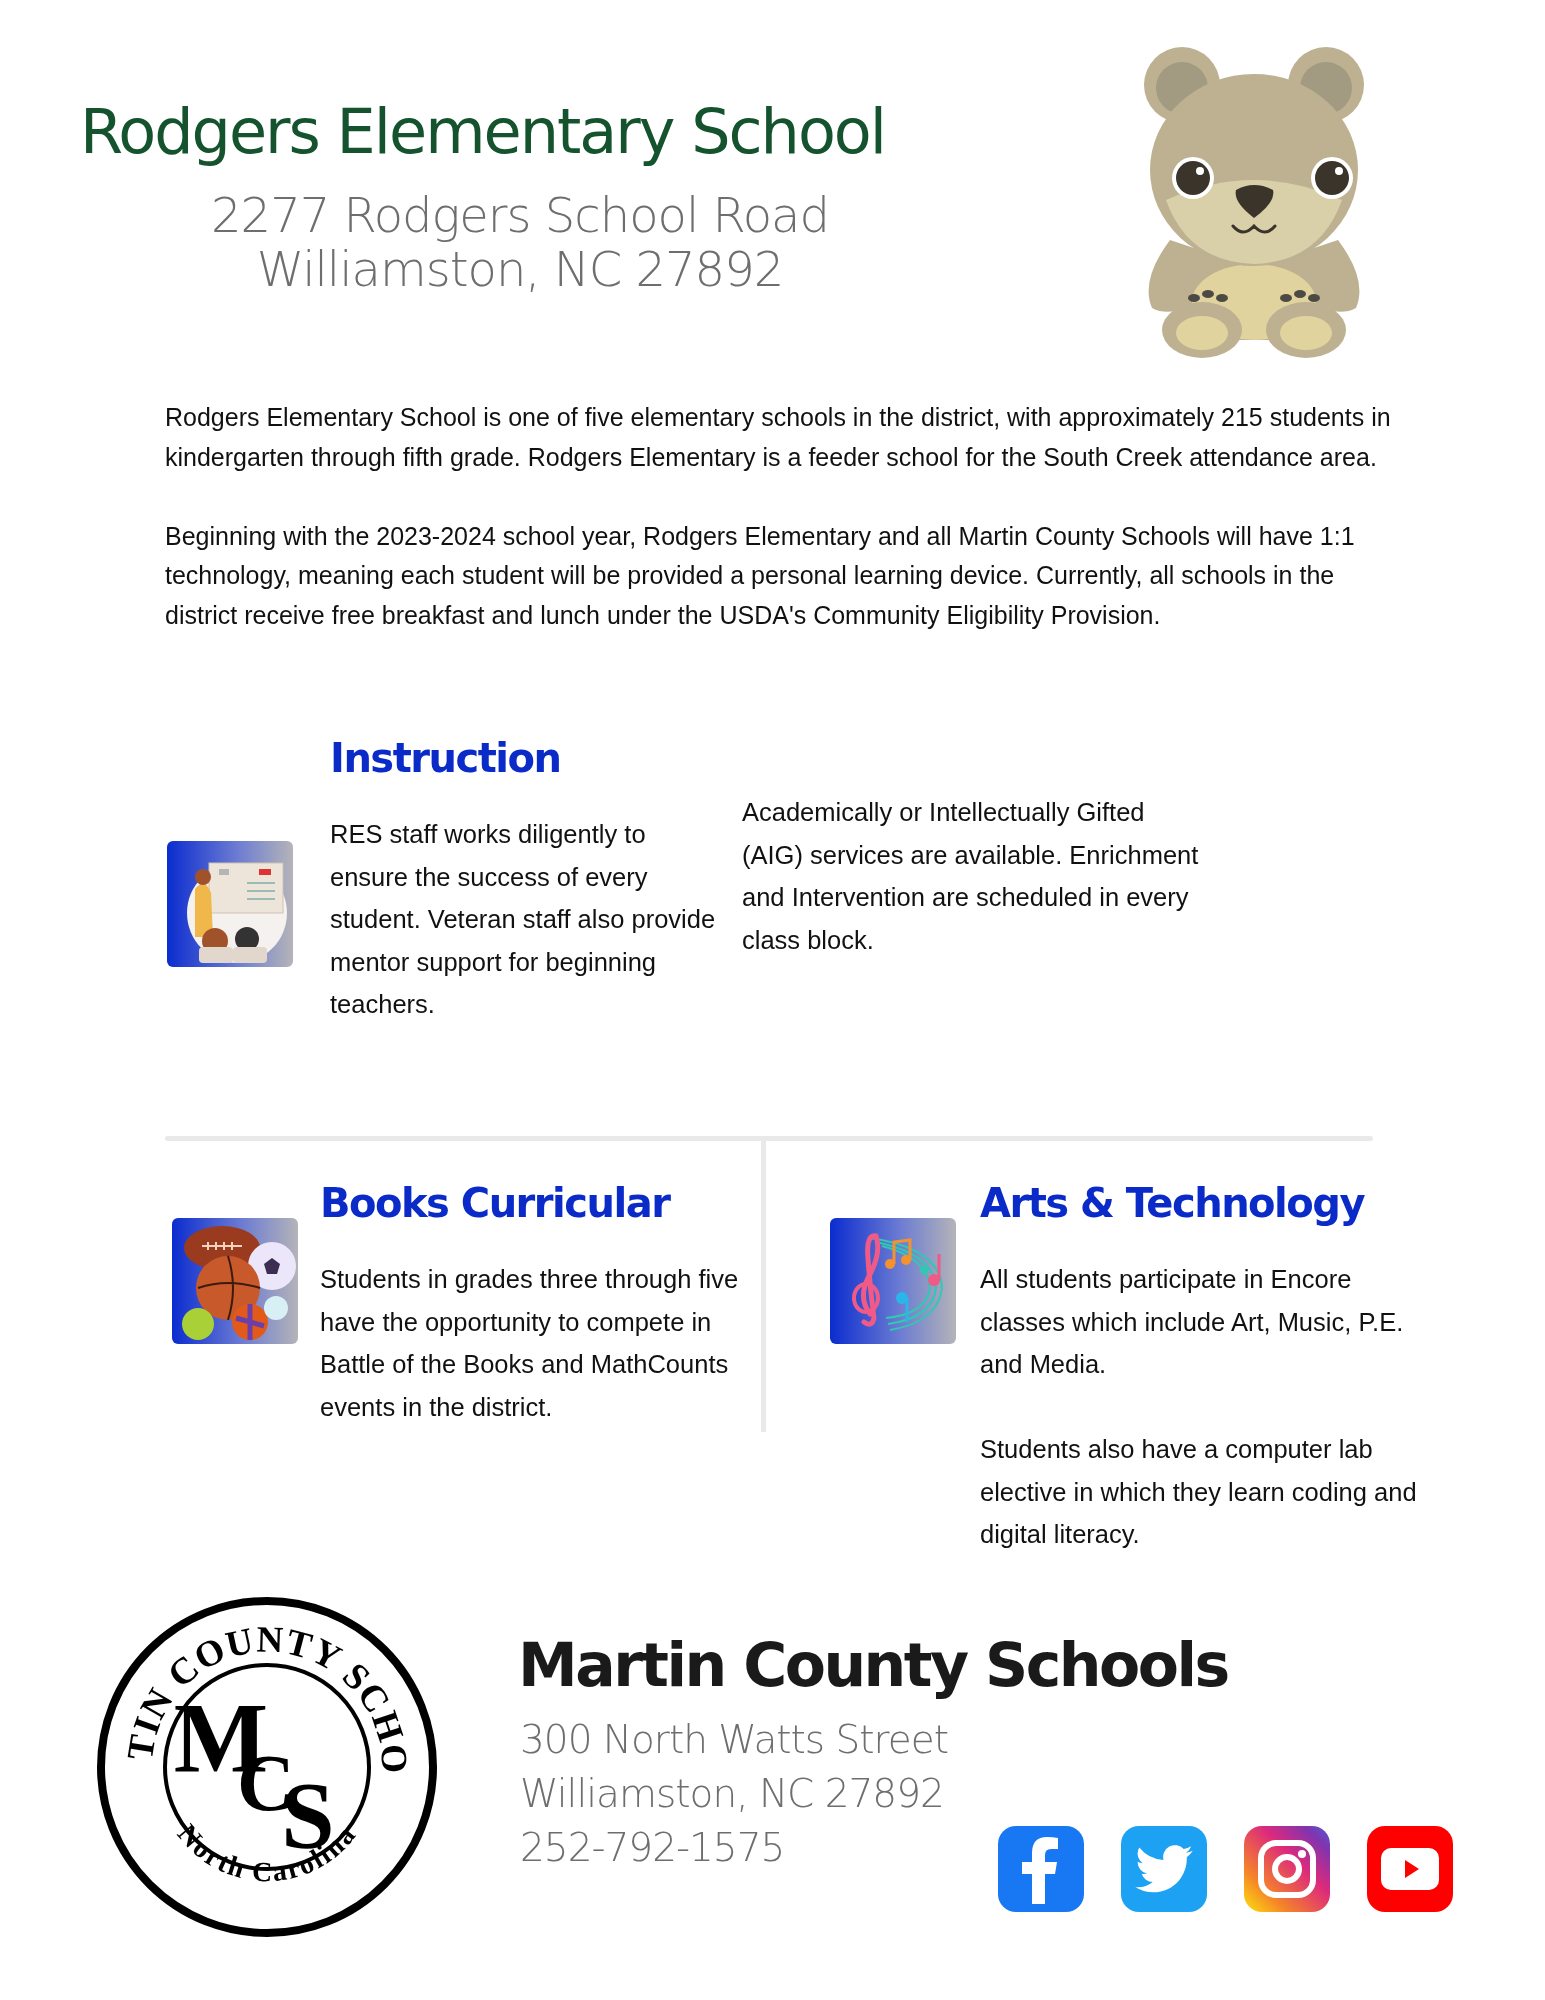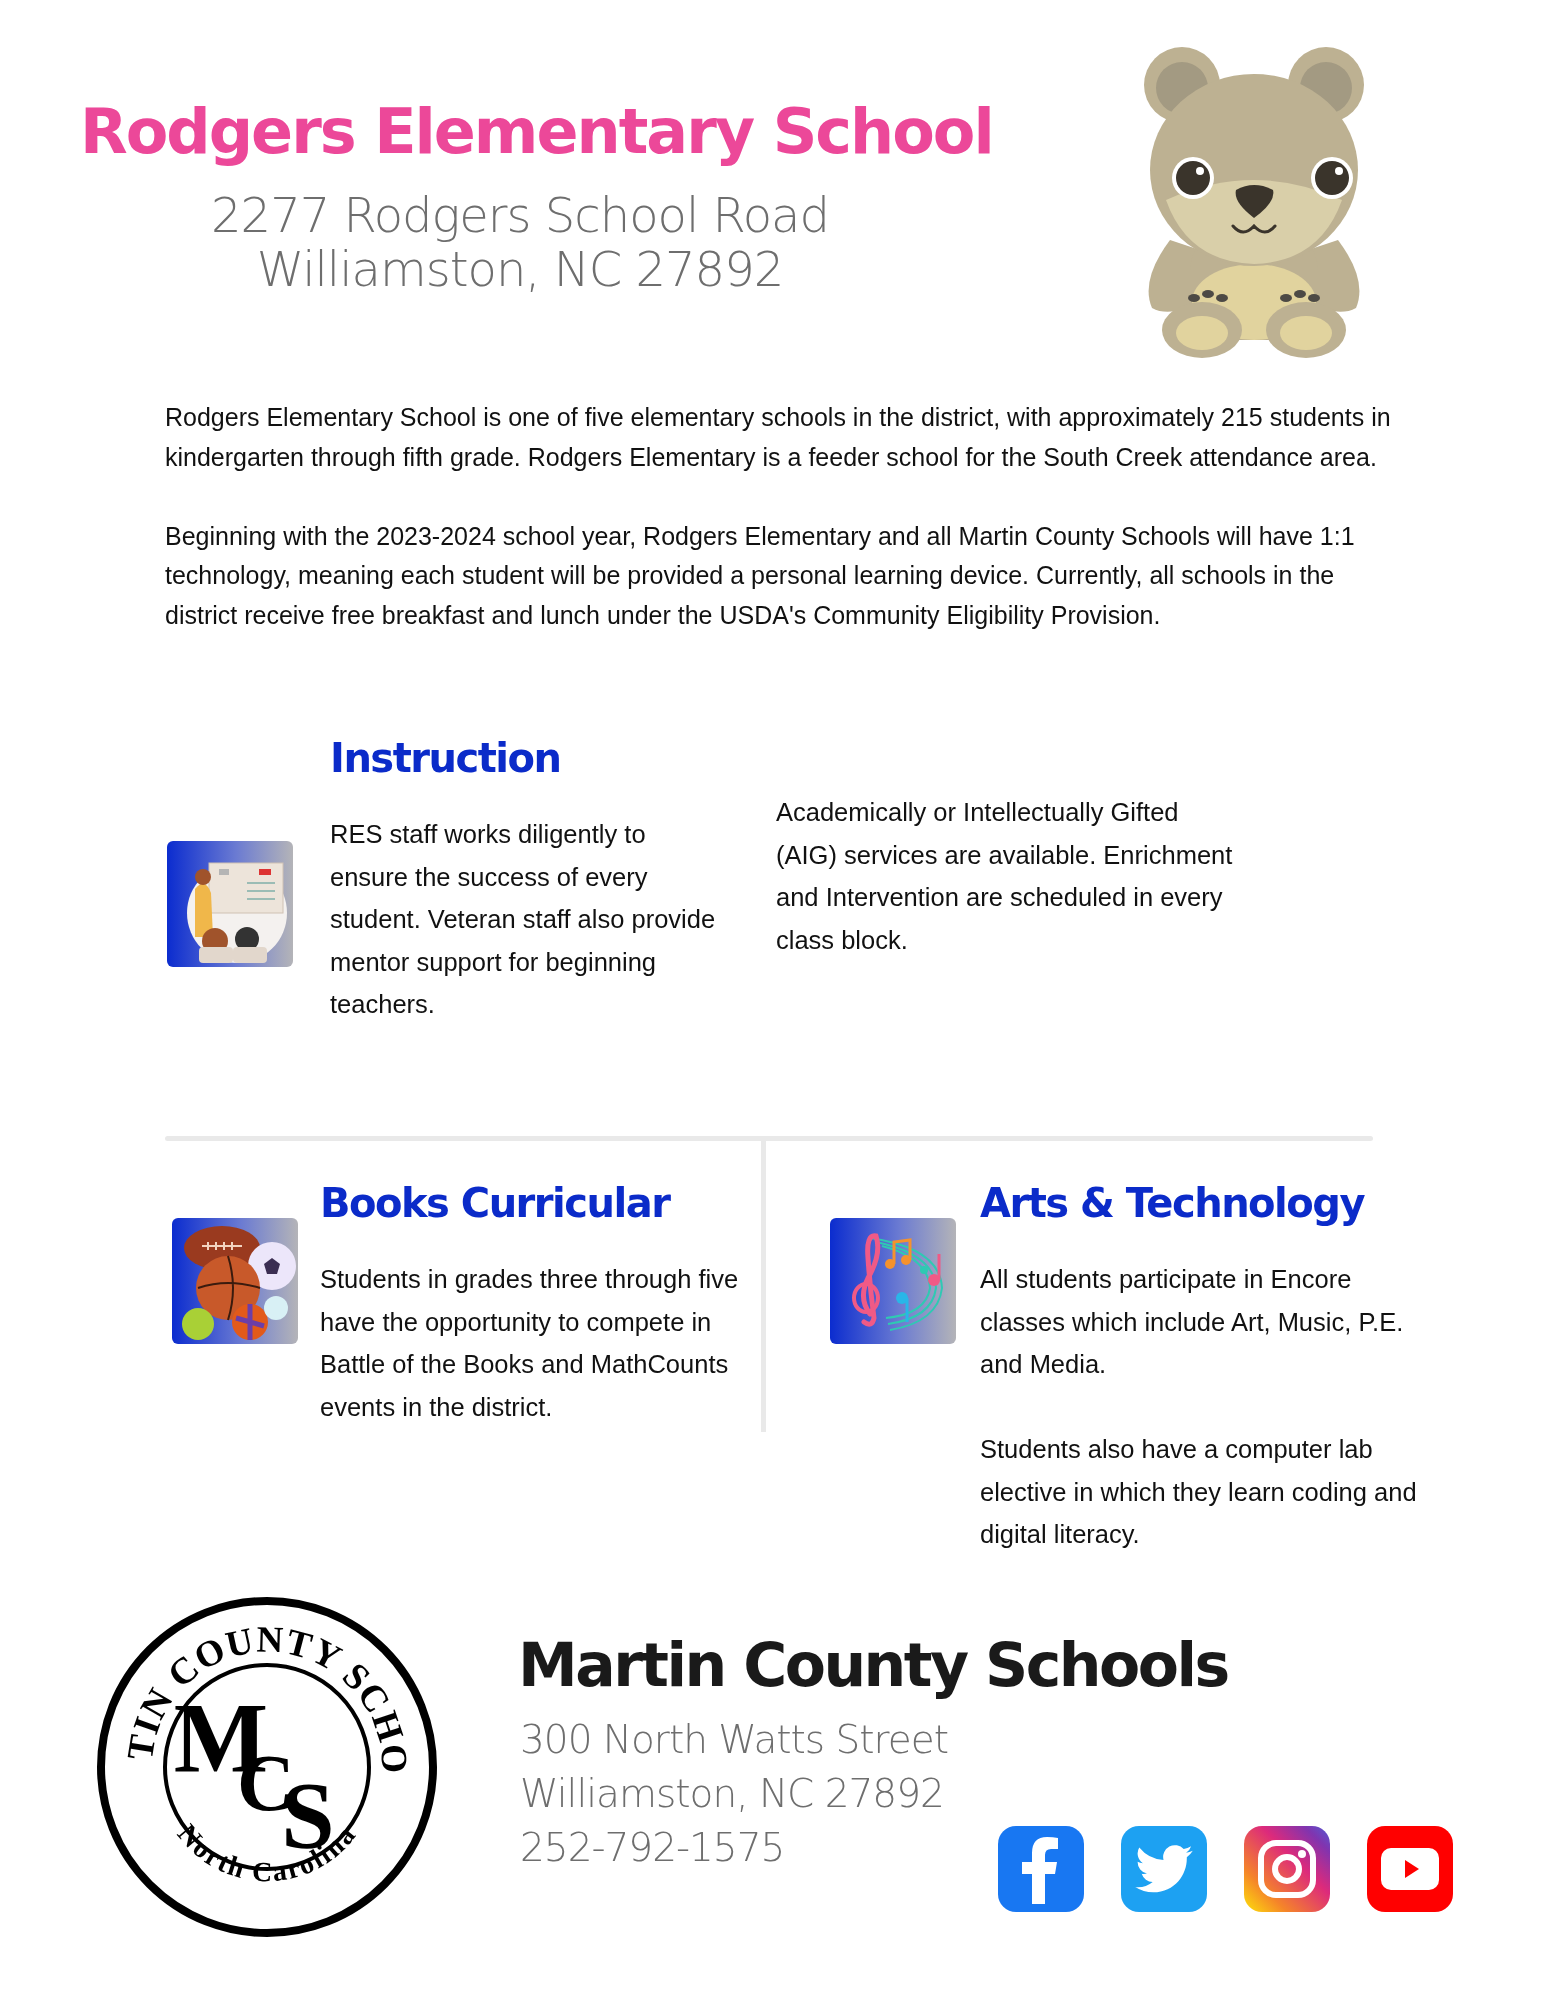--- a/index.html
+++ b/index.html
@@ -1,18 +1,18 @@
 <!DOCTYPE html>
 <html><head>
 <meta charset="utf-8">
 <style>
   html, body { margin: 0; padding: 0; background: #ffffff; }
   body { width: 1545px; height: 2000px; position: relative; overflow: hidden; font-family: "Liberation Sans", sans-serif; color: #111; }
   .abs { position: absolute; }
-  .title { left: 80px; top: 95px; font-family: "DejaVu Sans", sans-serif; font-weight: bold; font-size: 62px; letter-spacing: -2px; color: #ec4899; white-space: nowrap; }
+  .title { left: 80px; top: 95px; font-family: "DejaVu Sans", sans-serif; font-weight: normal; font-size: 62px; letter-spacing: -2px; color: #14532d; white-space: nowrap; }
   .addr { left: 180px; width: 680px; top: 188px; text-align: center; font-family: "DejaVu Sans", sans-serif; font-weight: 300; color: #6e6e6e; font-size: 48px; line-height: 54px; letter-spacing: -1px; }
   .addr div { white-space: nowrap; }
   .bear { left: 1130px; top: 40px; width: 250px; height: 320px; }
   .intro { left: 165px; top: 398px; width: 1230px; font-size: 25px; line-height: 39.5px; color: #111; }
   .intro p { margin: 0 0 39.5px 0; }
   .heading { font-family: "DejaVu Sans", sans-serif; font-weight: bold; color: #0b2bc9; font-size: 40px; letter-spacing: -1.5px; white-space: nowrap; }
   .body-text { font-size: 25.5px; line-height: 42.5px; color: #111; }
   .img-box { border-radius: 6px; overflow: hidden; background: linear-gradient(90deg, #0b2ccf 0%, #6b7bd2 55%, #b4b4b8 100%); }
   .hr { left: 165px; top: 1136px; width: 1208px; height: 5px; background: #e9e9e9; border-radius: 3px; }
   .vr { left: 761px; top: 1140px; width: 5px; height: 292px; background: #e9e9e9; }
@@ -91,21 +91,21 @@
       </g>
     <path d="M28 48 Q38 36 44 52 L46 96 L28 96 Z" fill="#f0b74a"></path>
     <circle cx="36" cy="36" r="8" fill="#a0532b"></circle>
     <circle cx="48" cy="100" r="13" fill="#a0532b"></circle>
     <circle cx="80" cy="98" r="12" fill="#333"></circle>
     <rect x="32" y="106" width="34" height="16" rx="4" fill="#e2d7cc"></rect>
     <rect x="66" y="106" width="34" height="16" rx="4" fill="#e2d7cc"></rect>
   </svg>
 </div>
 <div class="abs body-text" style="left:330px; top:791px; width:390px;margin-top:22px;">RES staff works diligently to ensure the success of every student. Veteran staff also provide mentor support for beginning teachers.</div>
-<div class="abs body-text" style="left:776px; top:791px; width:470px;">Academically or Intellectually Gifted (AIG) services are available. Enrichment and Intervention are scheduled in every class block.</div>
+<div class="abs body-text" style="left:742px; top:791px; width:470px;">Academically or Intellectually Gifted (AIG) services are available. Enrichment and Intervention are scheduled in every class block.</div>
 
 <div class="abs hr"></div>
 <div class="abs vr"></div>
 
 <div class="abs heading" style="left:320px; top:1180px;">Books Curricular</div>
 <div class="abs img-box" style="left:172px; top:1218px; width:126px; height:126px;">
   <svg width="126" height="126" viewBox="0 0 126 126">
     <ellipse cx="50" cy="30" rx="38" ry="22" fill="#9a3a1f"></ellipse>
     <g stroke="#f2d3c0" stroke-width="2">
         <line x1="30" y1="28" x2="70" y2="28"></line>

